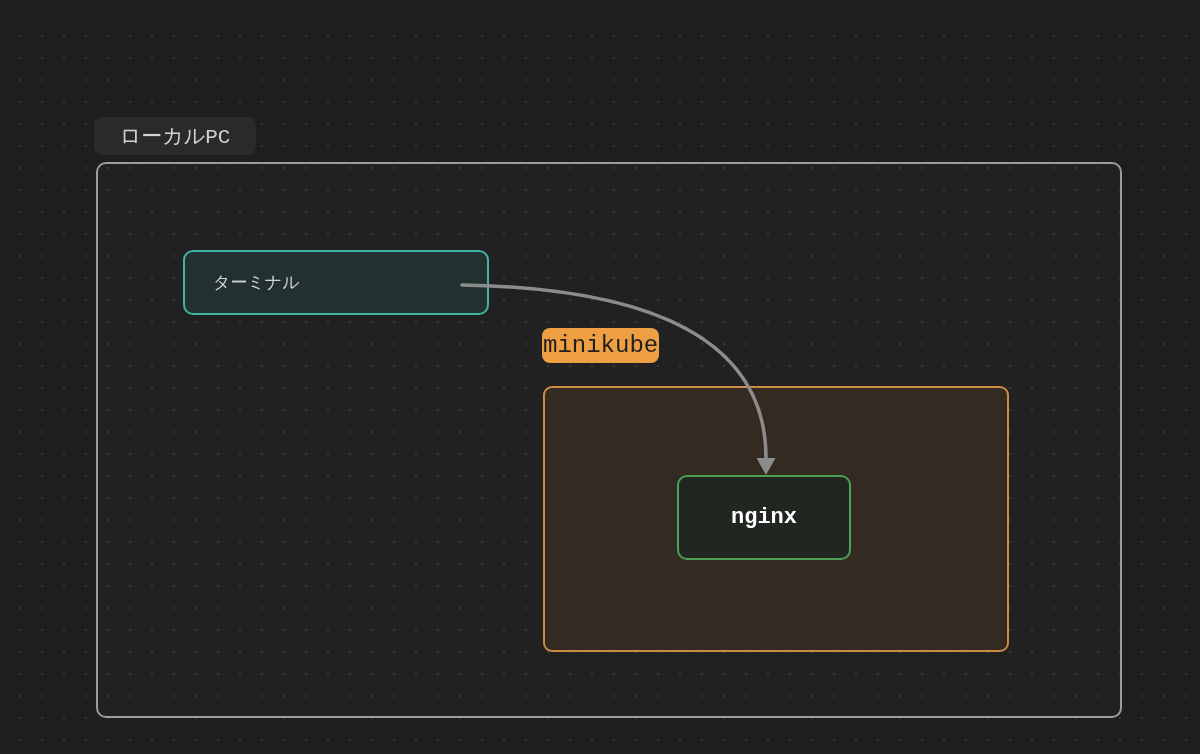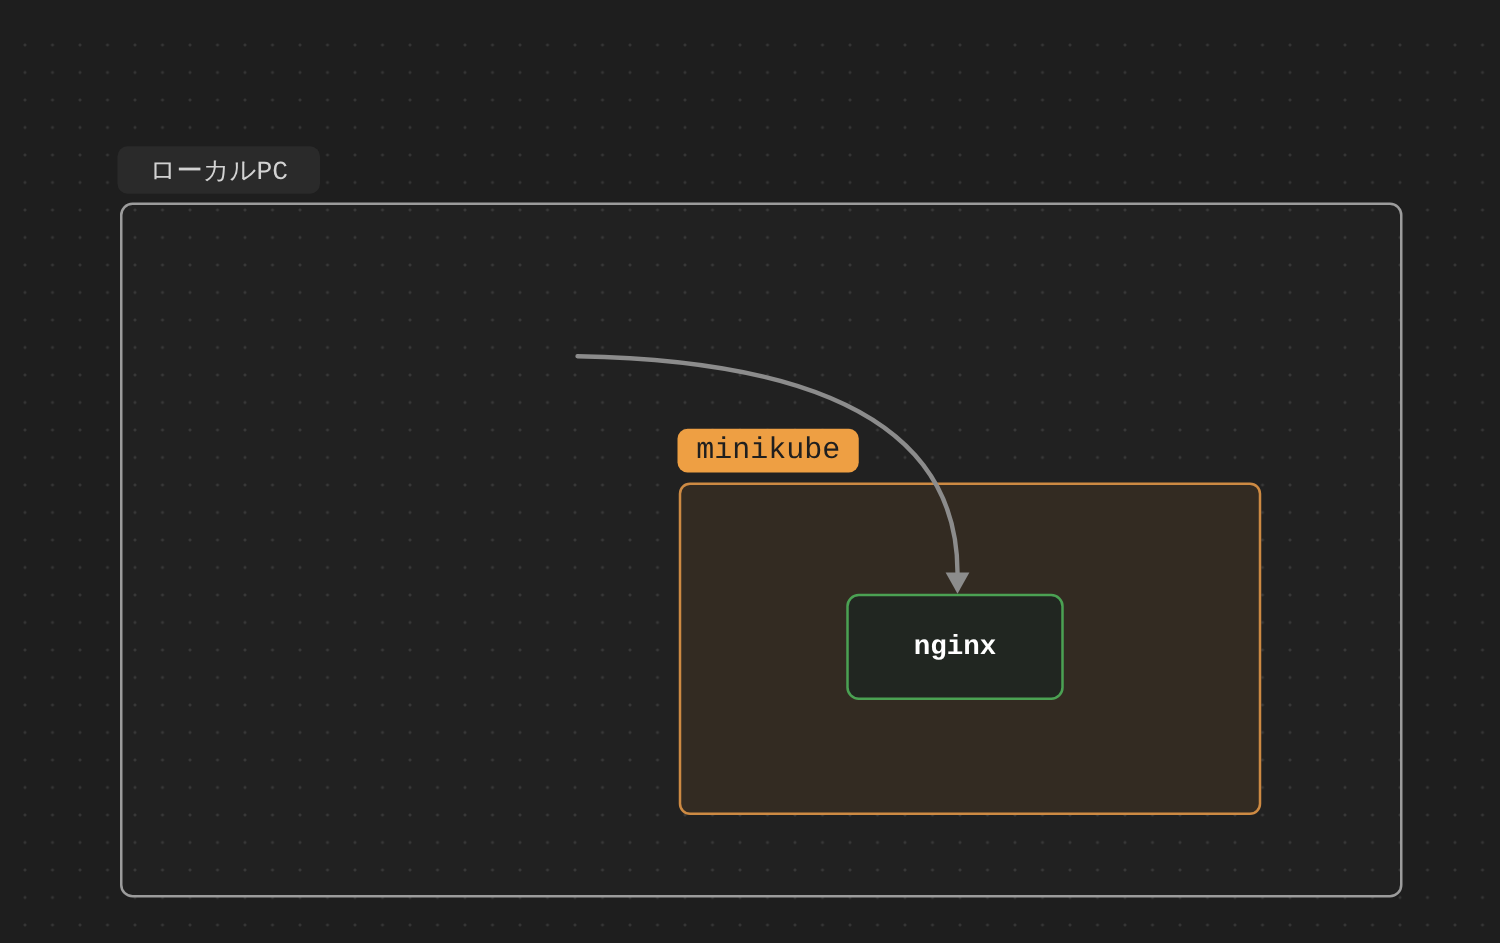--- a/index.html
+++ b/index.html
@@ -32,21 +32,21 @@
     border:2px solid var(--container-border); border-radius:10px;
     background:rgba(255,255,255,0.015);
   }
   .terminal-node{
     position:absolute; left:183px; top:216px; width:274px; height:61px;
     border:2.5px solid var(--teal-border); border-radius:10px;
     background:var(--teal-fill); display:flex; align-items:center;
     padding-left:28px; color:var(--label-text); font-size:17px;
   }
   .minikube-label{
-    left:542px; top:309px; height:35px; padding:0 15px;
+    left:542px; top:294px; height:35px; padding:0 1px;
     background:var(--orange-accent); color:var(--minikube-text); font-size:24px;
     font-weight:500;
   }
   .minikube-container{
     position:absolute; left:543px; top:352px; width:462px; height:262px;
     border:2px solid var(--orange-border); border-radius:9px;
     background:var(--orange-fill);
   }
   .nginx-node{
     position:absolute; left:677px; top:441px; width:170px; height:81px;
@@ -59,20 +59,23 @@
 </head>
 <body>
 
 <div class="canvas">
 
   <div class="group-label local-pc-label">
     <span>ローカルPC</span>
   </div>
   <div class="local-pc-container"></div>
 
+  <div class="terminal-node">
+    <span>ターミナル</span>
+  </div>
 
   <div class="group-label minikube-label">
     <span>minikube</span>
   </div>
   <div class="minikube-container"></div>
 
   <div class="nginx-node">
     <span>nginx</span>
   </div>
 

